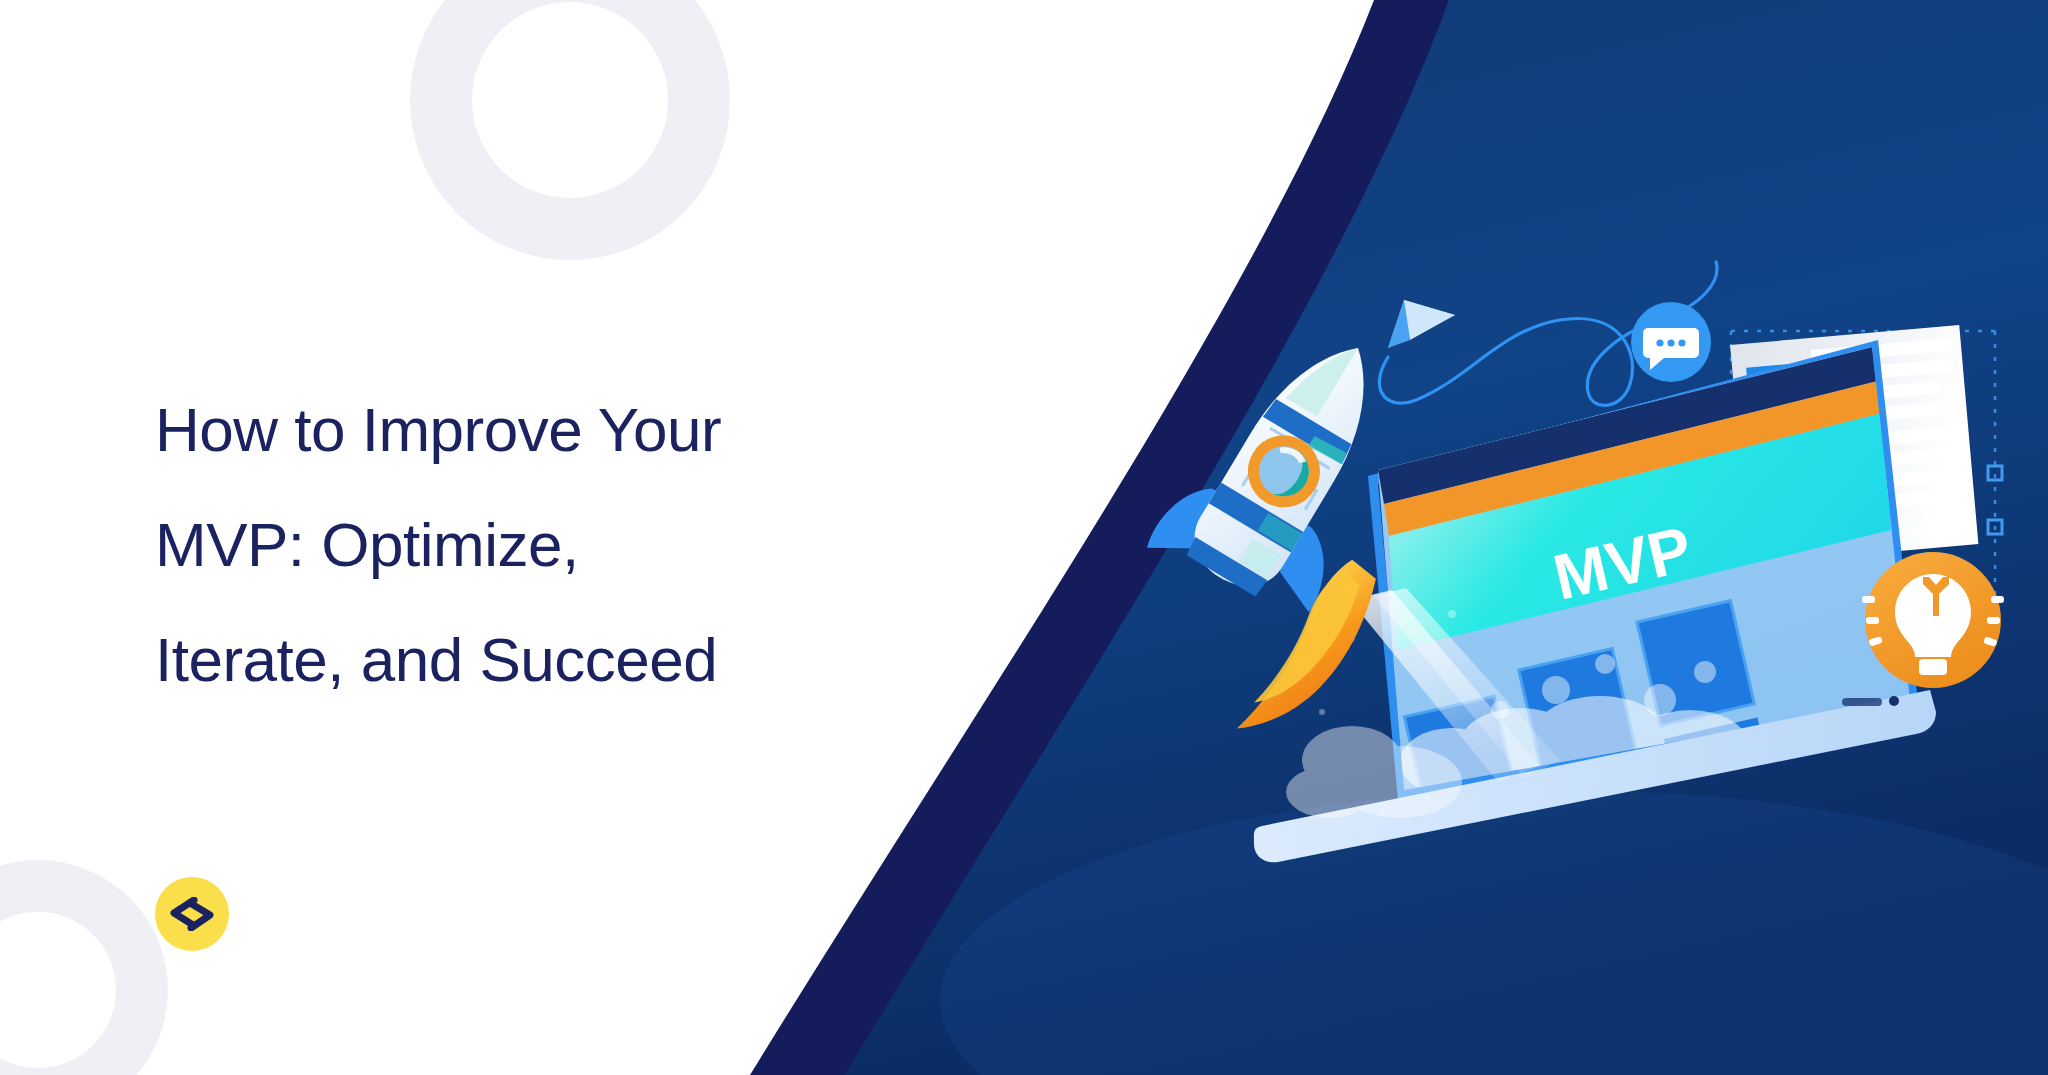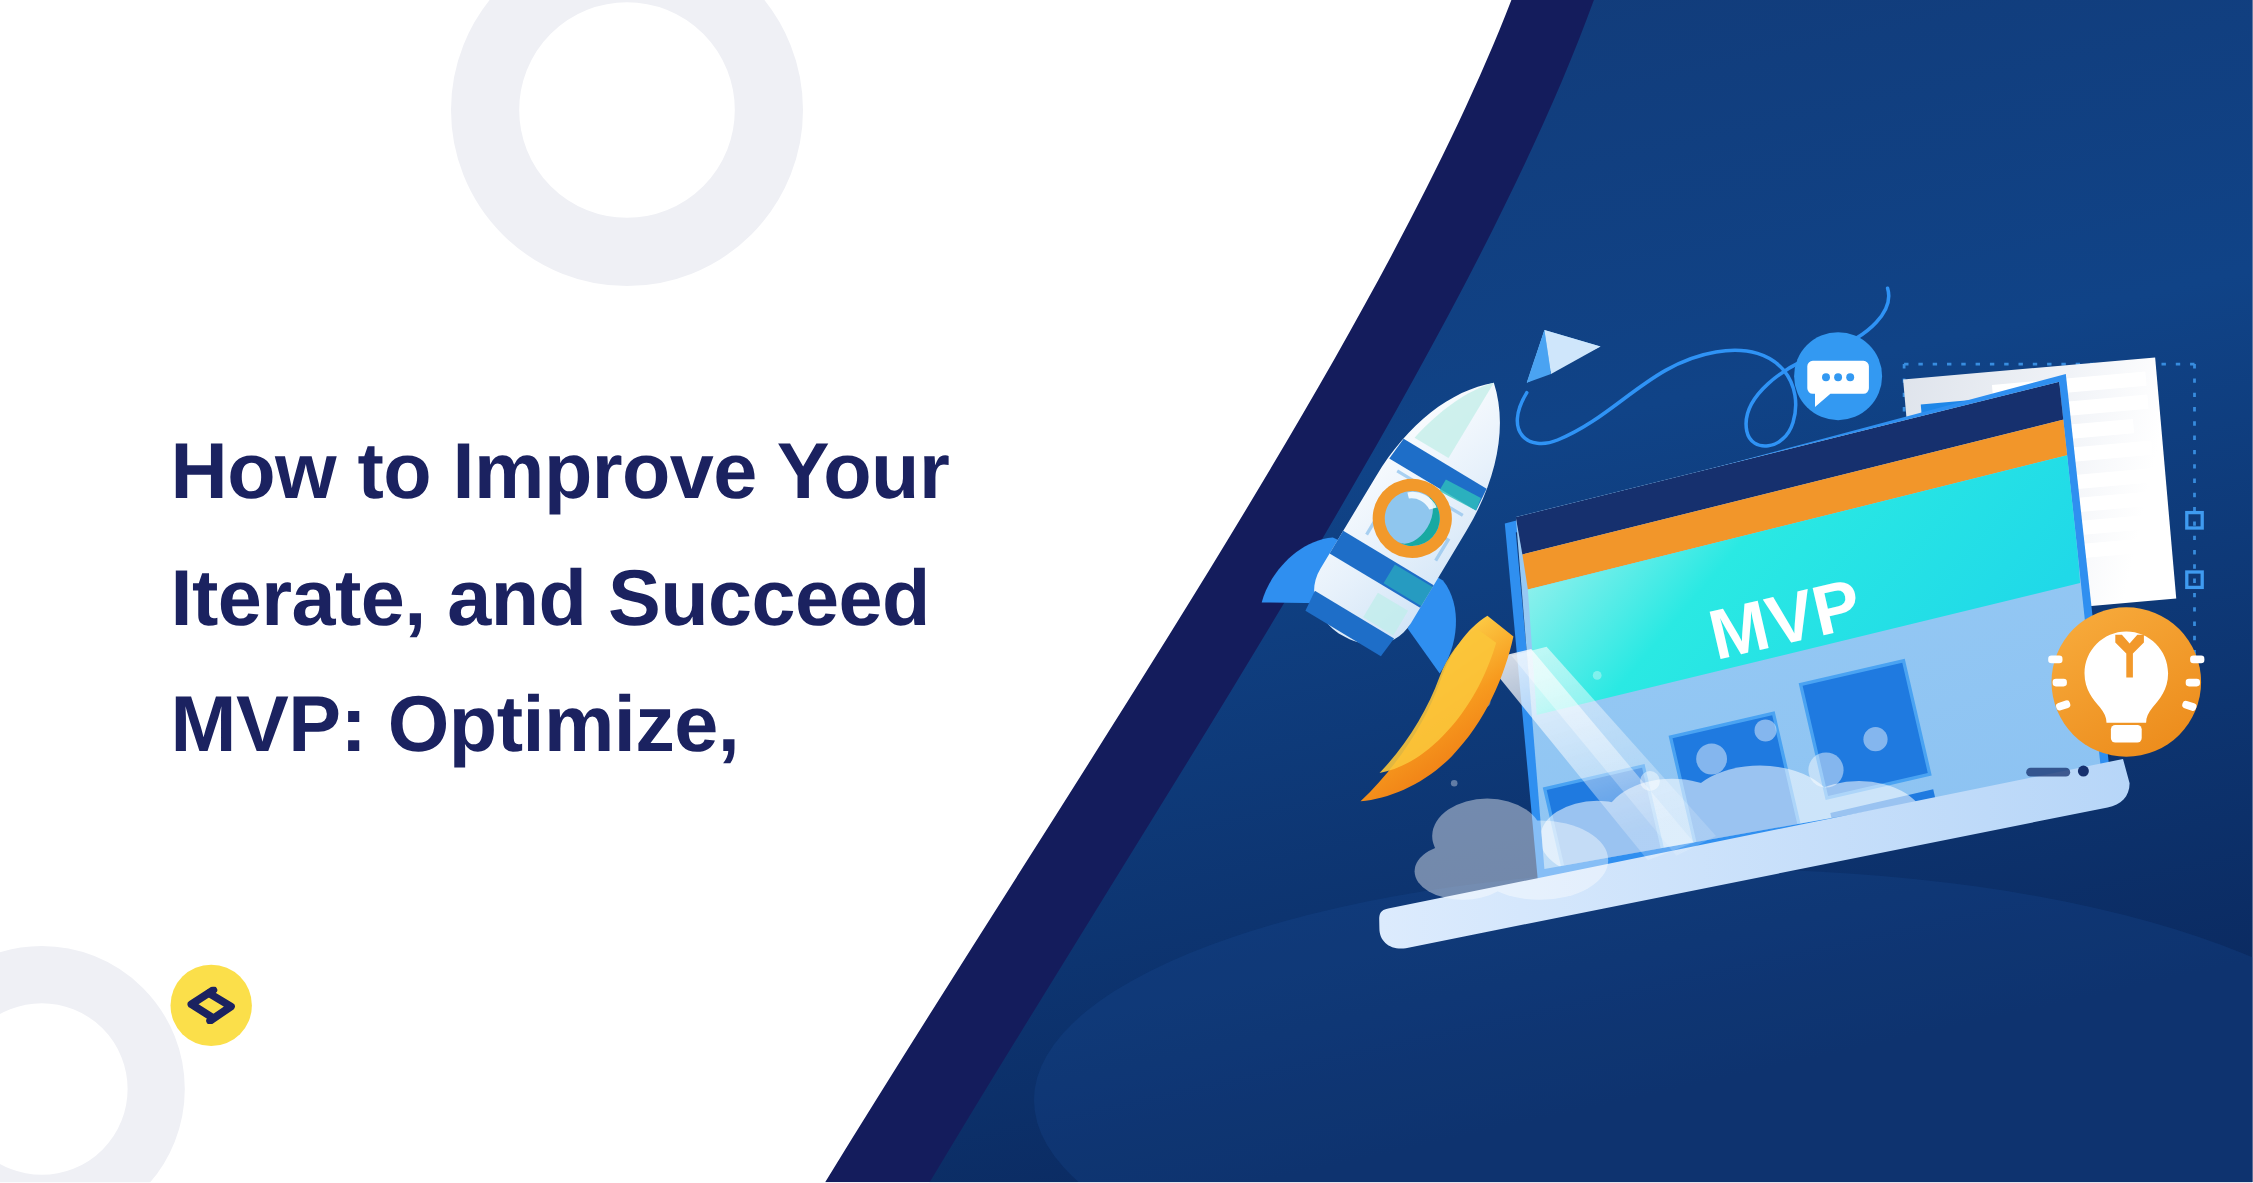--- a/index.html
+++ b/index.html
@@ -45,22 +45,22 @@
   #art-panel svg { display:block; }
 
   
   #headline {
     position:absolute;
     left:155px; top:372px;
     width:810px;
   }
   #headline .line {
     display:block;
-    font-size:72px;
-    font-weight:700;
+    font-size:62px;
+    font-weight:400;
     line-height:115px;
     letter-spacing:-0.5px;
     color:#1b2260;
     white-space:nowrap;
   }
 
   
   #logo-mark {
     position:absolute;
     left:155px; top:877px;
@@ -328,22 +328,22 @@
           <rect x="1984" y="638" width="13" height="7" rx="3" transform="rotate(18 1990 641)"></rect>
         </g>
       </g>
 
     </g>
   </svg>
   </div>
 
   <h1 id="headline">
     <span class="line">How to Improve Your</span>
+    <span class="line">MVP: Optimize,</span>
     <span class="line">Iterate, and Succeed</span>
-    <span class="line">MVP: Optimize,</span>
   </h1>
 
   <div id="logo-mark">
     <svg width="44" height="34" viewBox="0 0 44 34">
       <path d="M24,3 L4,16 L23,28" fill="none" stroke="#1b2260" stroke-width="7" stroke-linecap="round" stroke-linejoin="round"></path>
       <path d="M20,6 L40,18 L21,31" fill="none" stroke="#1b2260" stroke-width="7" stroke-linecap="round" stroke-linejoin="round"></path>
     </svg>
   </div>
 
 </div>

